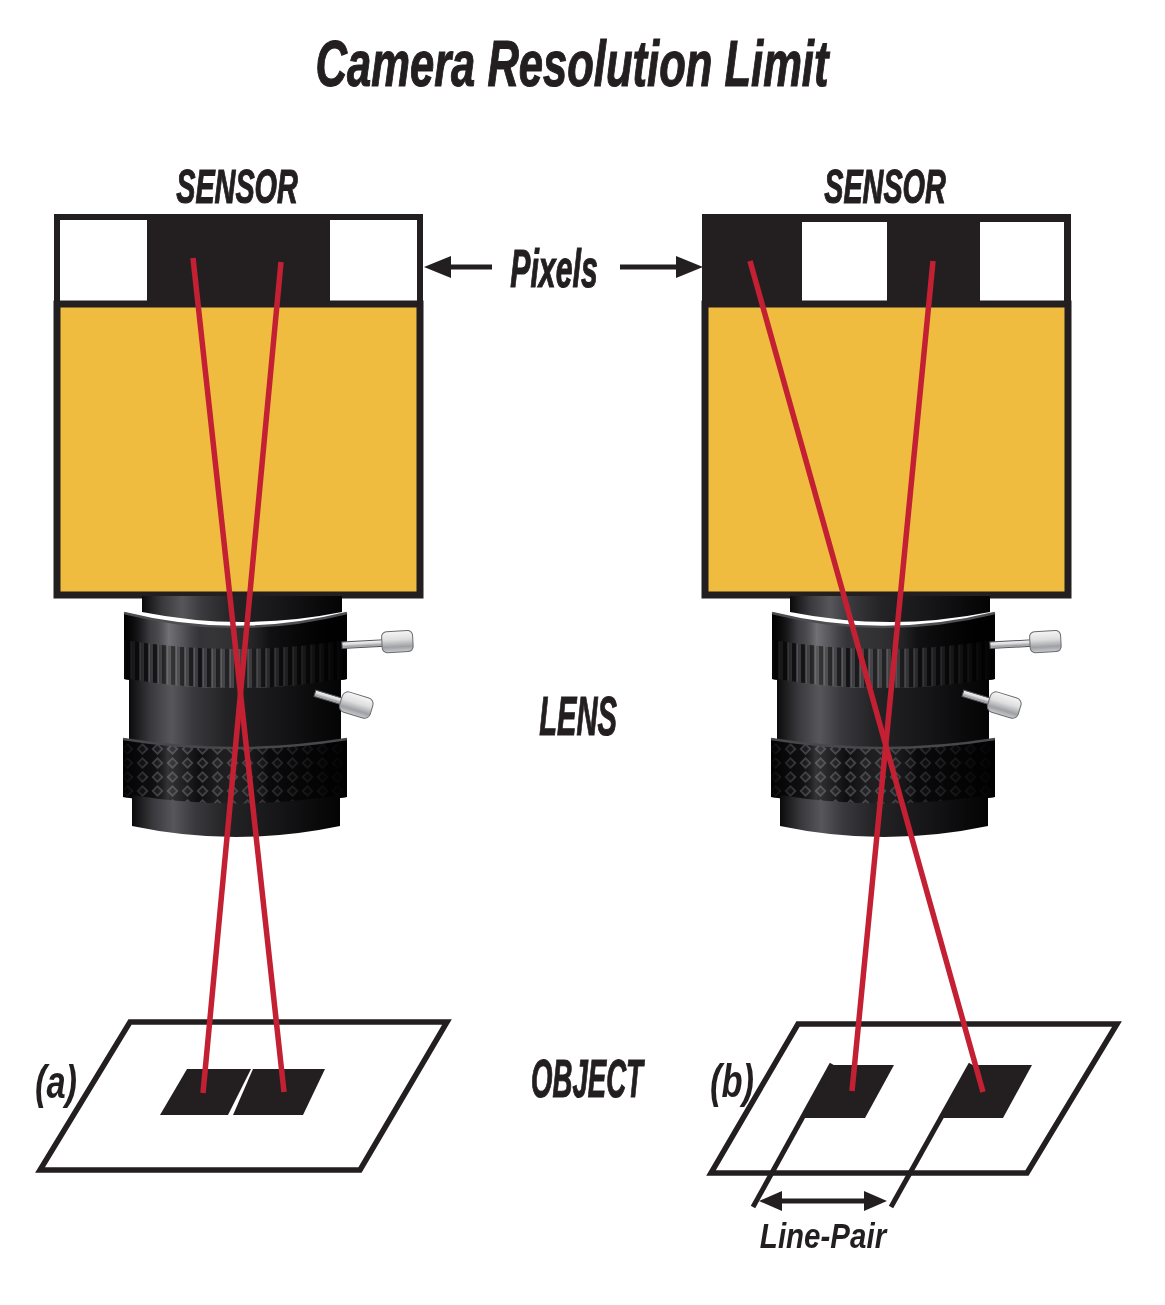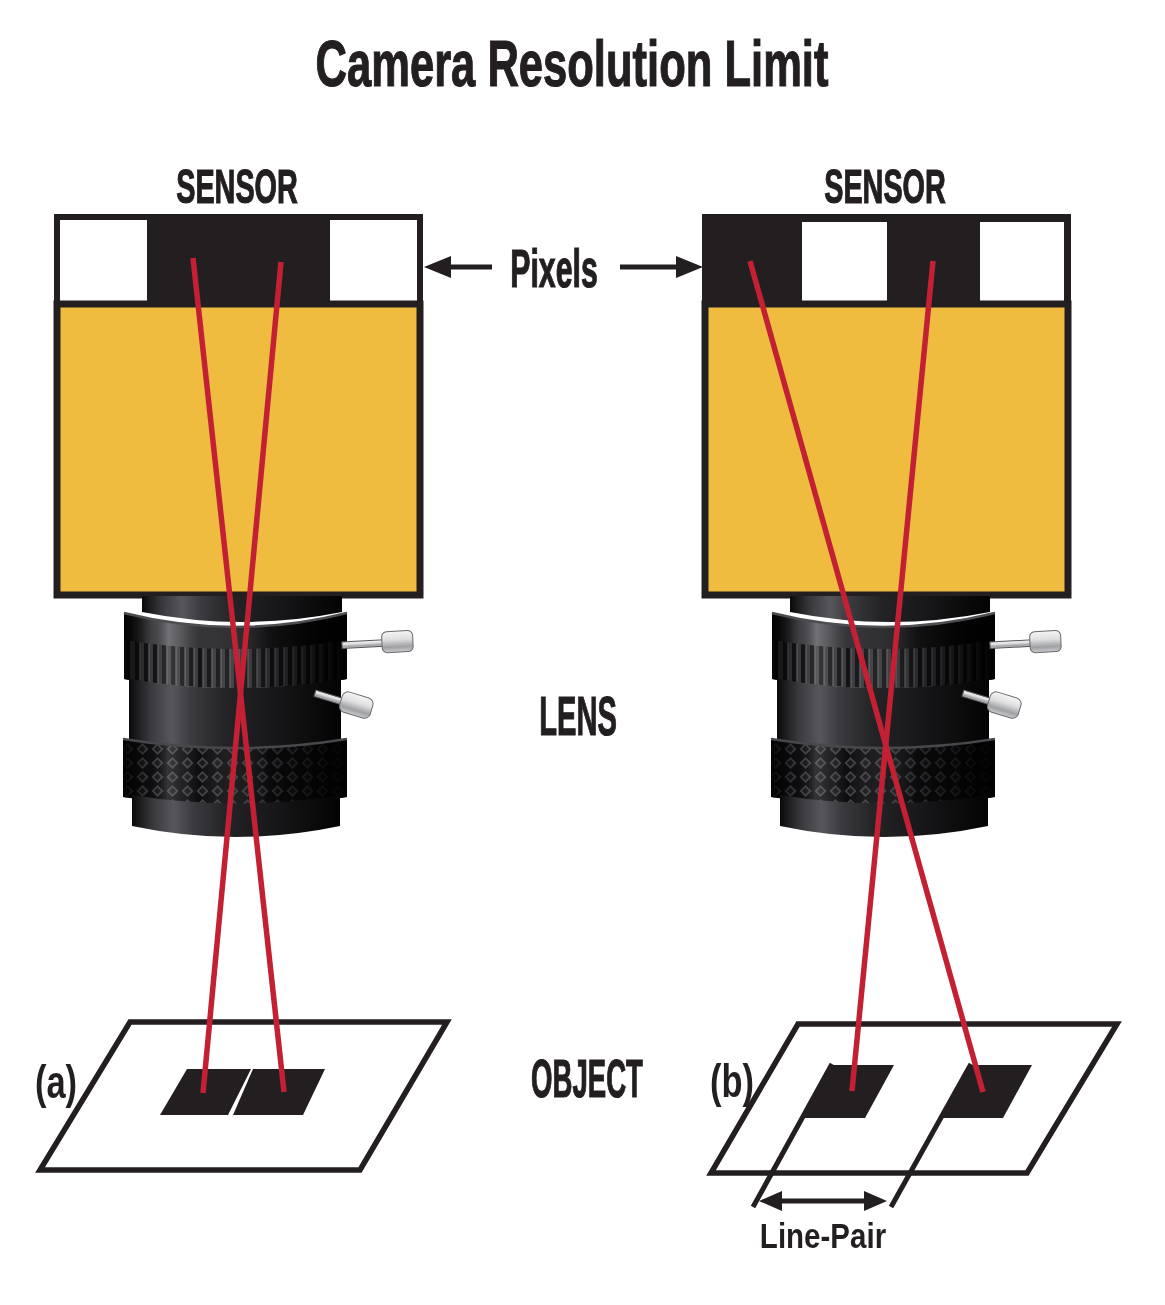--- a/index.html
+++ b/index.html
@@ -1,16 +1,16 @@
 <!DOCTYPE html>
 <html><head>
 <meta charset="utf-8">
 <style>
   html,body{margin:0;padding:0;background:#fff;}
-  .stage{position:relative;width:1165px;height:1305px;background:#fff;overflow:hidden;}
+  .stage{position:relative;width:1165px;height:1305px;background:#fff;overflow:hidden;font-style:italic;}
   svg{display:block;}
   text{font-family:"Liberation Sans",sans-serif;font-weight:bold;fill:#231F20;}
   .heavy{stroke:#231F20;stroke-width:1.2;}
   .ink{fill:#231F20;}
 </style>
 </head>
 <body>
 
 <div class="stage">
 <svg width="1165" height="1305" viewBox="0 0 1165 1305" xmlns="http://www.w3.org/2000/svg">

